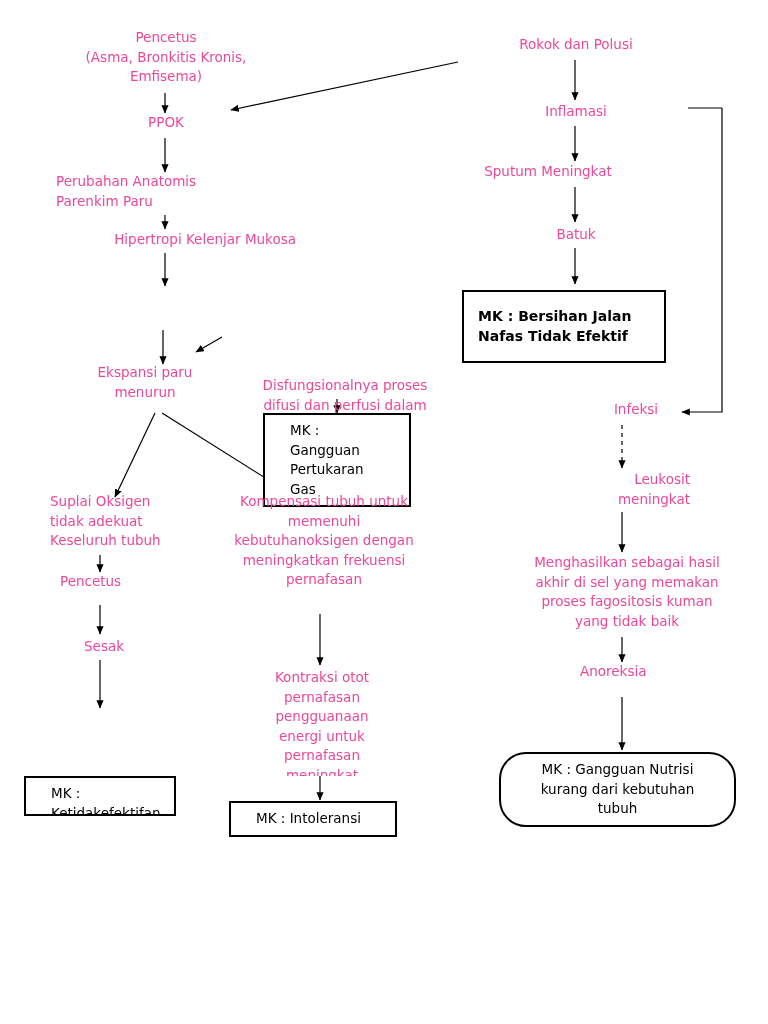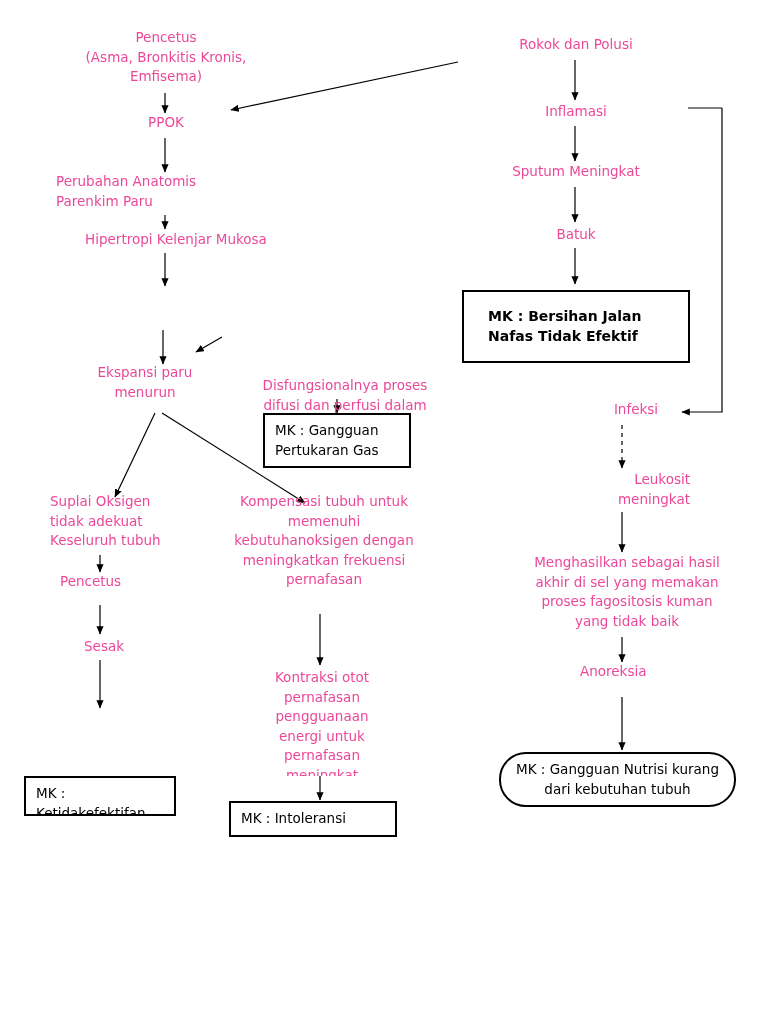--- a/index.html
+++ b/index.html
@@ -16,21 +16,21 @@
     position:absolute;
     text-align:center;
     font-size:13.5px;
     line-height:1.45;
     color:#ec4899;
     white-space:pre-line;
   }
   .boxed{
     border:2px solid #000;
     background:#fff;
-    padding:6px 10px;
+    padding:6px 25px;
     box-sizing:border-box;
     text-align:left;
     font-size:13.5px;
     line-height:1.45;
   }
   .boxed.bold{font-weight:bold;font-size:14px;}
   .clip{overflow:hidden;}
   svg.arrows{position:absolute;left:0;top:0;width:768px;height:1024px;pointer-events:none;}
 </style>
 </head>
@@ -94,21 +94,21 @@
 
   <div class="node" style="left:60px;top:28px;width:212px;">Pencetus
 (Asma, Bronkitis Kronis,
 Emfisema)</div>
 
   <div class="node" style="left:110px;top:113px;width:112px;">PPOK</div>
 
   <div class="node" style="left:56px;top:172px;width:220px;text-align:left;">Perubahan Anatomis
 Parenkim Paru</div>
 
-  <div class="node" style="left:56px;top:230px;width:240px;text-align:center;">Hipertropi Kelenjar Mukosa</div>
+  <div class="node" style="left:56px;top:230px;width:240px;text-align:right;">Hipertropi Kelenjar Mukosa</div>
 
 
   <div class="node clip" style="left:70px;top:363px;width:150px;height:36px;">Ekspansi paru
 menurun</div>
 
   <div class="node" style="left:250px;top:340px;width:190px;margin-top:36px;">Disfungsionalnya proses
 difusi dan perfusi dalam
 tubuh</div>
 
   <div class="boxed" style="position:absolute;left:263px;top:413px;width:148px;">MK : Gangguan
@@ -137,25 +137,25 @@
 energi untuk
 pernafasan
 meningkat</div>
 
   <div class="boxed" style="position:absolute;left:229px;top:801px;width:168px;">MK : Intoleransi</div>
 
   <div class="node" style="left:490px;top:35px;width:172px;">Rokok dan Polusi</div>
 
   <div class="node" style="left:506px;top:102px;width:140px;">Inflamasi</div>
 
-  <div class="node" style="left:494px;top:162px;width:164px;">Sputum Meningkat</div>
+  <div class="node" style="left:466px;top:162px;width:164px;">Sputum Meningkat</div>
 
   <div class="node" style="left:530px;top:225px;width:92px;">Batuk</div>
 
-  <div class="boxed bold" style="position:absolute;left:462px;top:290px;width:228px;padding:14px 24px;">MK : Bersihan Jalan
+  <div class="boxed bold" style="position:absolute;left:462px;top:290px;width:204px;padding:14px 14px;">MK : Bersihan Jalan
 Nafas Tidak Efektif</div>
 
   <div class="node" style="left:592px;top:400px;width:88px;">Infeksi</div>
 
   <div class="node" style="left:556px;top:470px;width:134px;text-align:right;">Leukosit
 meningkat</div>
 
   <div class="node clip" style="left:512px;top:553px;width:230px;height:80px;">Menghasilkan sebagai hasil
 akhir di sel yang memakan
 proses fagositosis kuman

